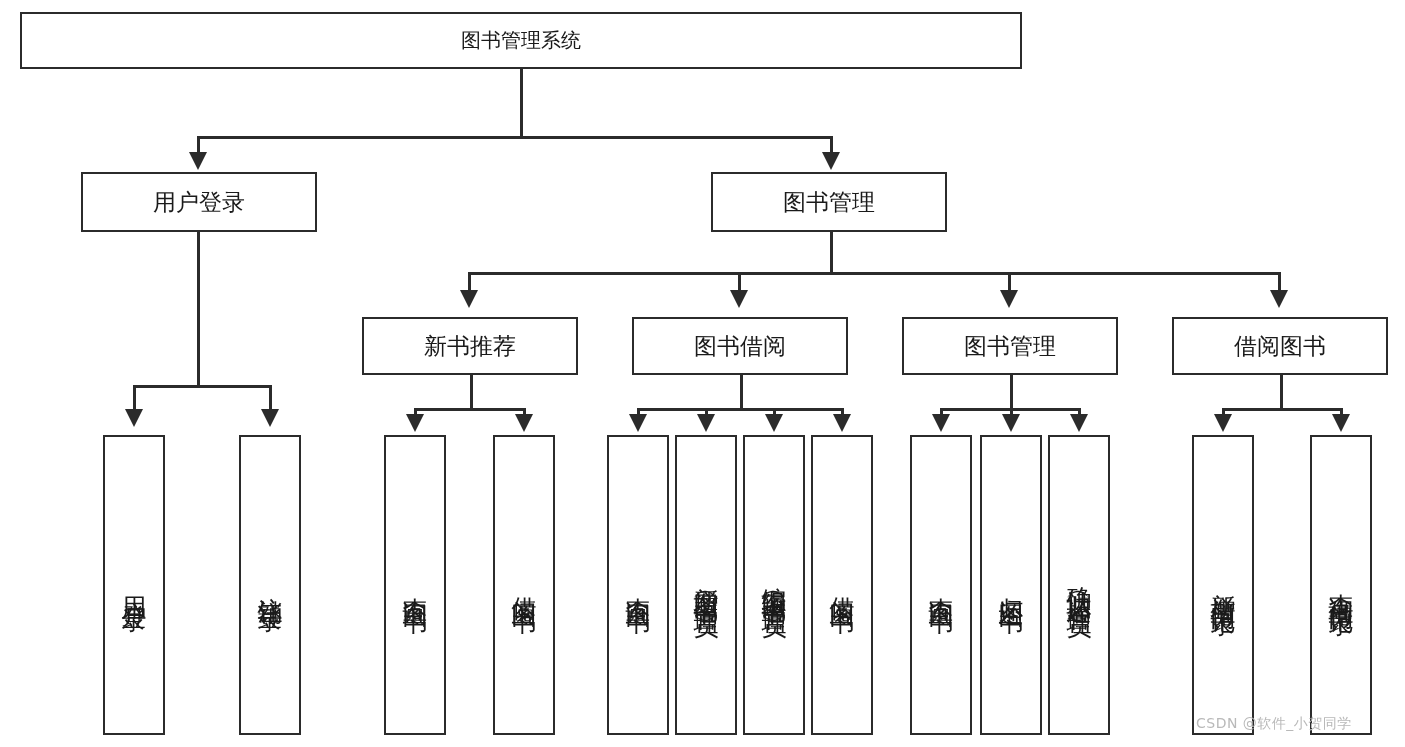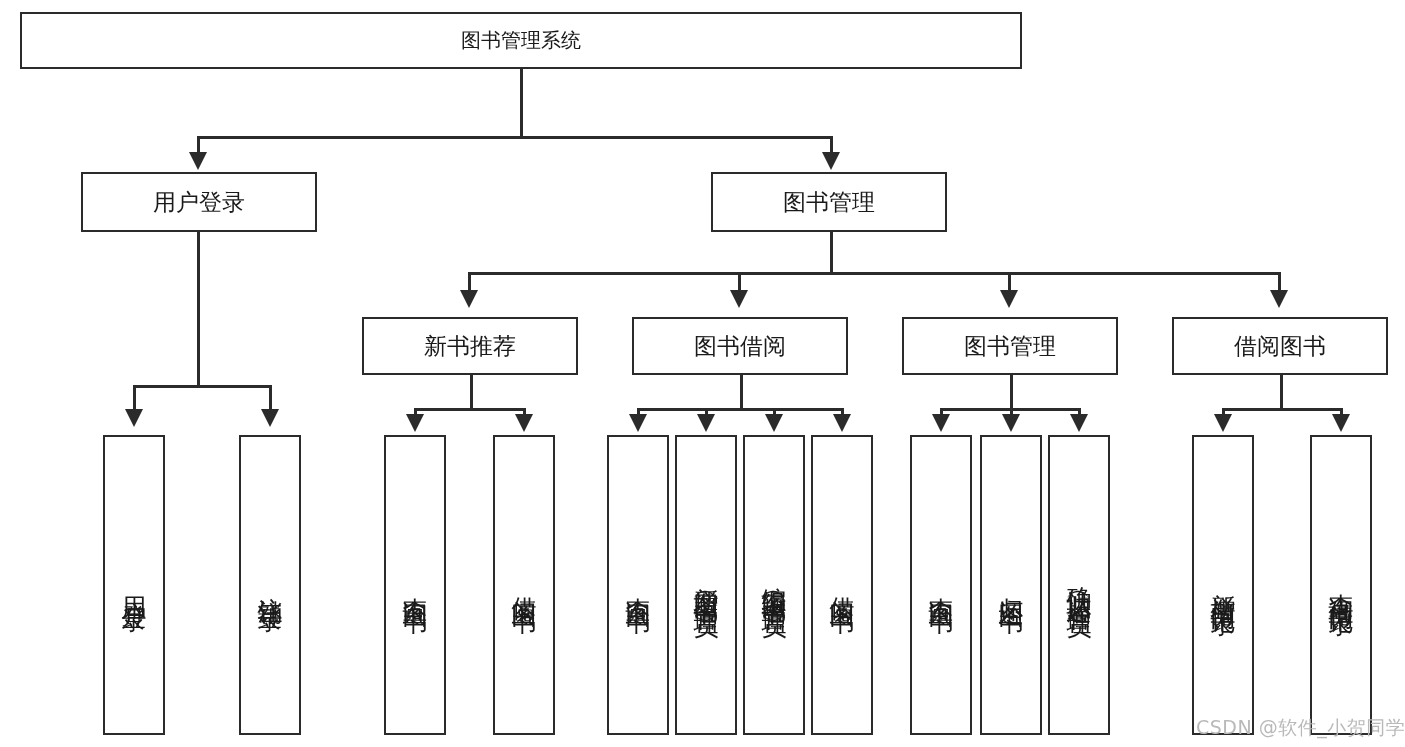--- a/index.html
+++ b/index.html
@@ -65,21 +65,21 @@
     width: 0;
     height: 0;
     border-left: 9px solid transparent;
     border-right: 9px solid transparent;
     border-top: 18px solid #2b2b2b;
   }
   .watermark {
     position: absolute;
     left: 1196px;
     top: 715px;
-    font-size: 19px;
+    font-size: 14px;
     color: #b9b9b9;
     white-space: nowrap;
     letter-spacing: 0.5px;
     pointer-events: none;
   }
 </style>
 </head>
 <body>
 
 <div id="canvas">

